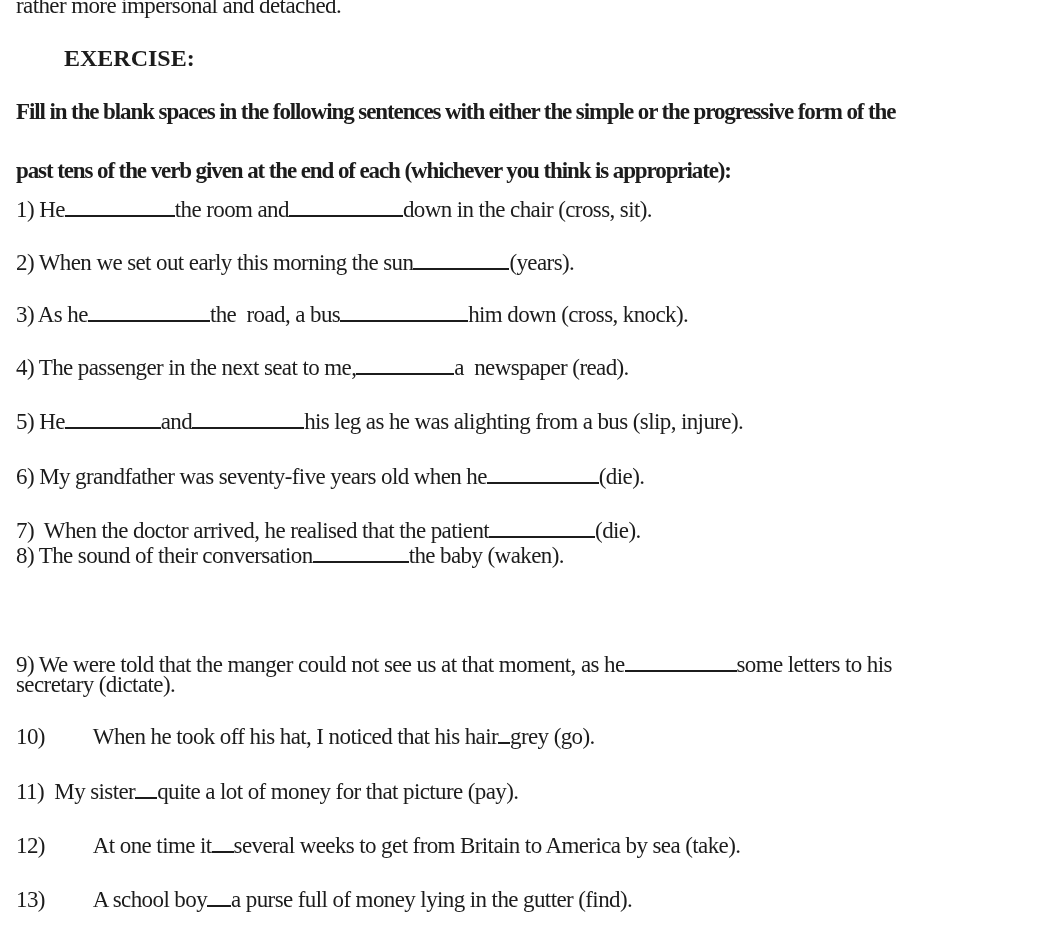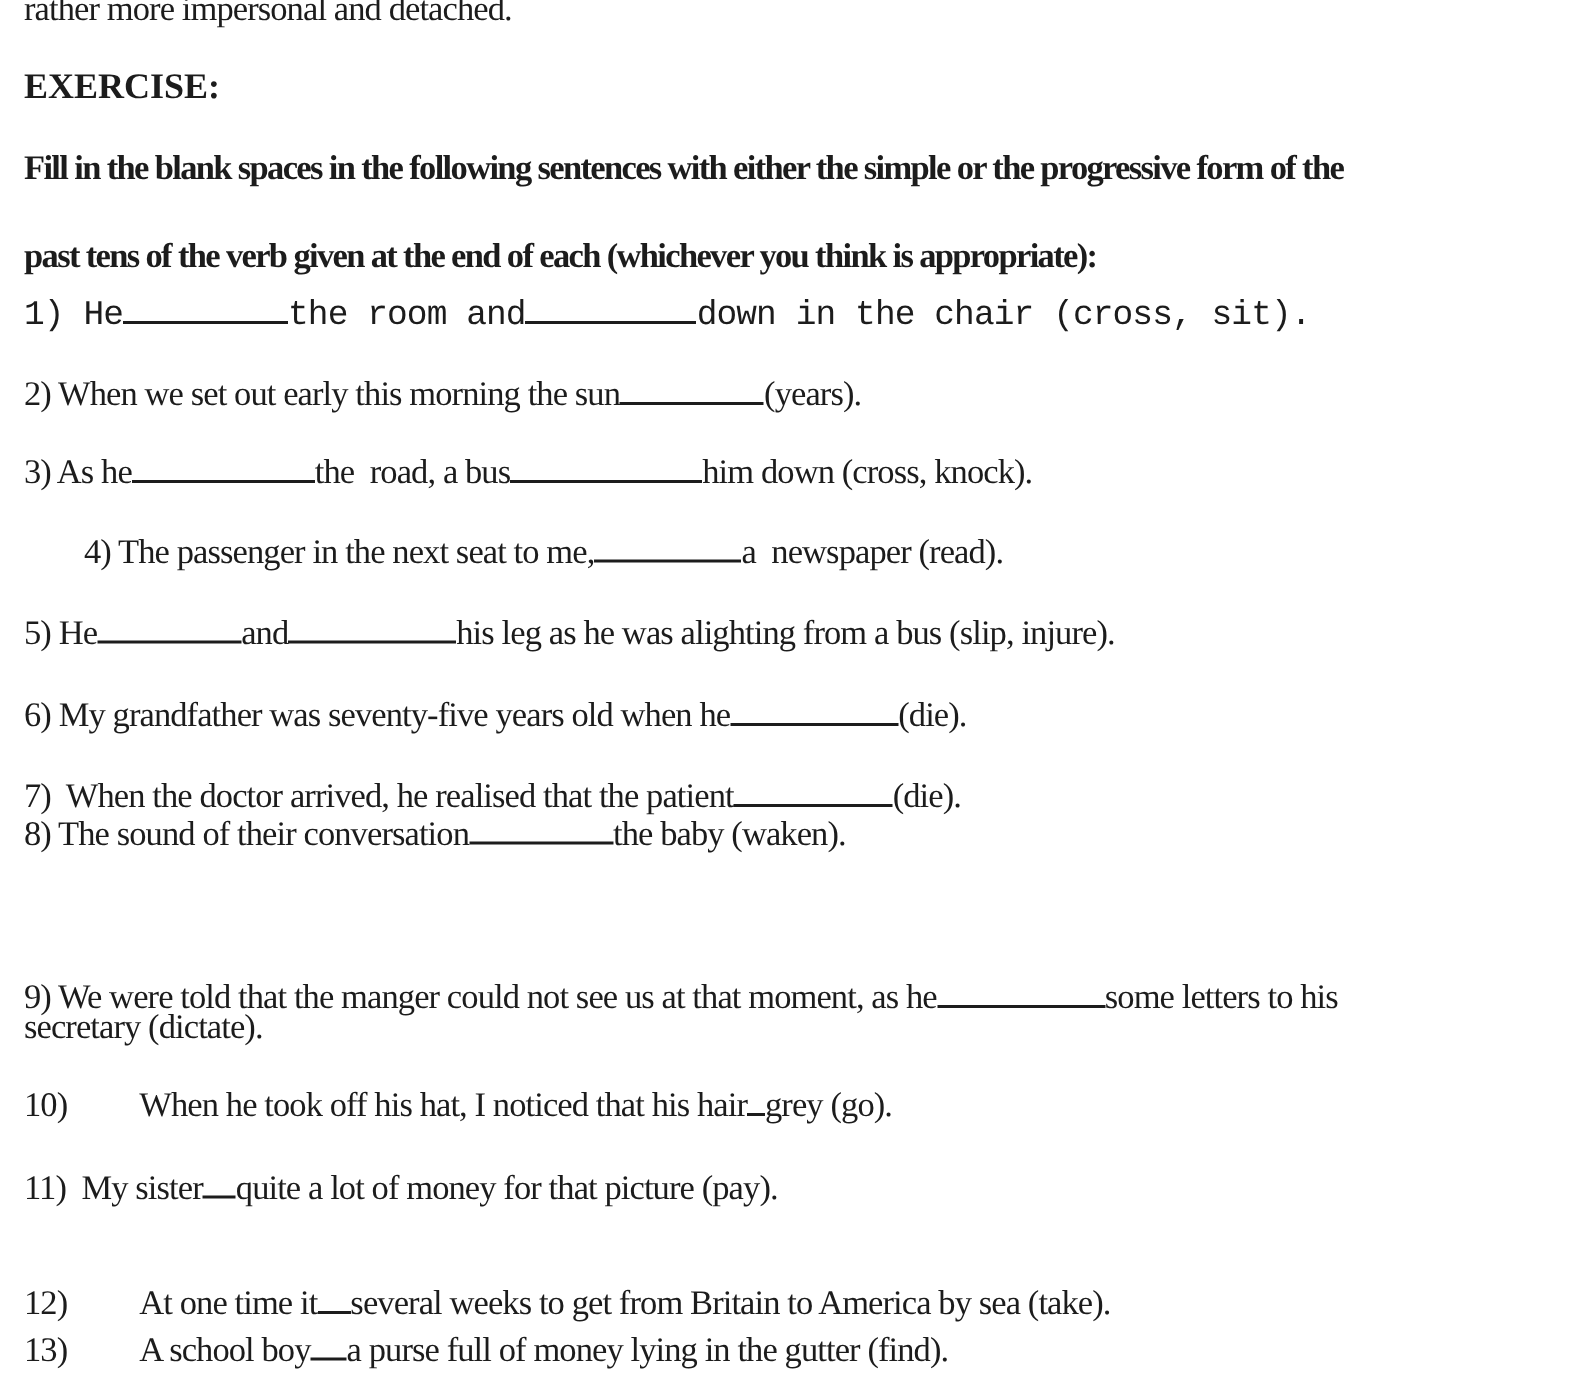--- a/index.html
+++ b/index.html
@@ -51,41 +51,41 @@
     display: inline-block;
   }
 </style>
 </head>
 <body>
 
 <div class="page">
 
   <div class="line" style="top:-8px;">rather more impersonal and detached.</div>
 
-  <div class="line bold heading" style="top:44px;">EXERCISE:</div>
+  <div class="line bold heading" style="top:44px;margin-left:48px;">EXERCISE:</div>
 
   <div class="line bold instr" style="top:98px;">Fill in the blank spaces in the following sentences with either the simple or the progressive form of the</div>
   <div class="line bold instr" style="top:157px;">past tens of the verb given at the end of each (whichever you think is appropriate):</div>
 
-  <div class="line" style="top:196px;font-family:Liberation Mono, monospace;">
+  <div class="line" style="top:196px;">
     <span>1)</span>
     <span>He</span><span class="blank" style="width:110px;"></span><span>the room and</span><span class="blank" style="width:114px;"></span><span>down in the chair (cross, sit).</span>
   </div>
 
   <div class="line" style="top:249px;">
     <span>2)</span>
     <span>When we set out early this morning the sun</span><span class="blank" style="width:96px;"></span><span>(years).</span>
   </div>
 
   <div class="line" style="top:301px;">
     <span>3)</span>
     <span>As he</span><span class="blank" style="width:122px;"></span><span style="white-space:pre;">the  road, a bus</span><span class="blank" style="width:128px;"></span><span>him down (cross, knock).</span>
   </div>
 
-  <div class="line" style="top:354px;margin-left:40px;">
+  <div class="line" style="top:354px;">
     <span>4)</span>
     <span>The passenger in the next seat to me,</span><span class="blank" style="width:98px;"></span><span style="white-space:pre;">a  newspaper (read).</span>
   </div>
 
   <div class="line" style="top:408px;text-align:center;">
     <span>5)</span>
     <span>He</span><span class="blank" style="width:96px;"></span><span>and</span><span class="blank" style="width:112px;"></span><span>his leg as he was alighting from a bus (slip, injure).</span>
   </div>
 
   <div class="line" style="top:463px;">
@@ -111,21 +111,21 @@
 
   <div class="line" style="top:723px;">
     <span>10)</span><span class="num-gap" style="width:48px;"></span><span>When he took off his hat, I noticed that his hair</span><span class="blank" style="width:12px;"></span><span>grey (go).</span>
   </div>
 
   <div class="line" style="top:778px;">
     <span>11)</span>&nbsp;
     <span>My sister</span><span class="blank" style="width:22px;"></span><span>quite a lot of money for that picture (pay).</span>
   </div>
 
-  <div class="line" style="top:832px;margin-top:23px;">
+  <div class="line" style="top:832px;">
     <span>12)</span><span class="num-gap" style="width:48px;"></span><span>At one time it</span><span class="blank" style="width:22px;"></span><span>several weeks to get from Britain to America by sea (take).</span>
   </div>
 
   <div class="line" style="top:886px;">
     <span>13)</span><span class="num-gap" style="width:48px;"></span><span>A school boy</span><span class="blank" style="width:24px;"></span><span>a purse full of money lying in the gutter (find).</span>
   </div>
 
 </div>
 
 </body></html>

